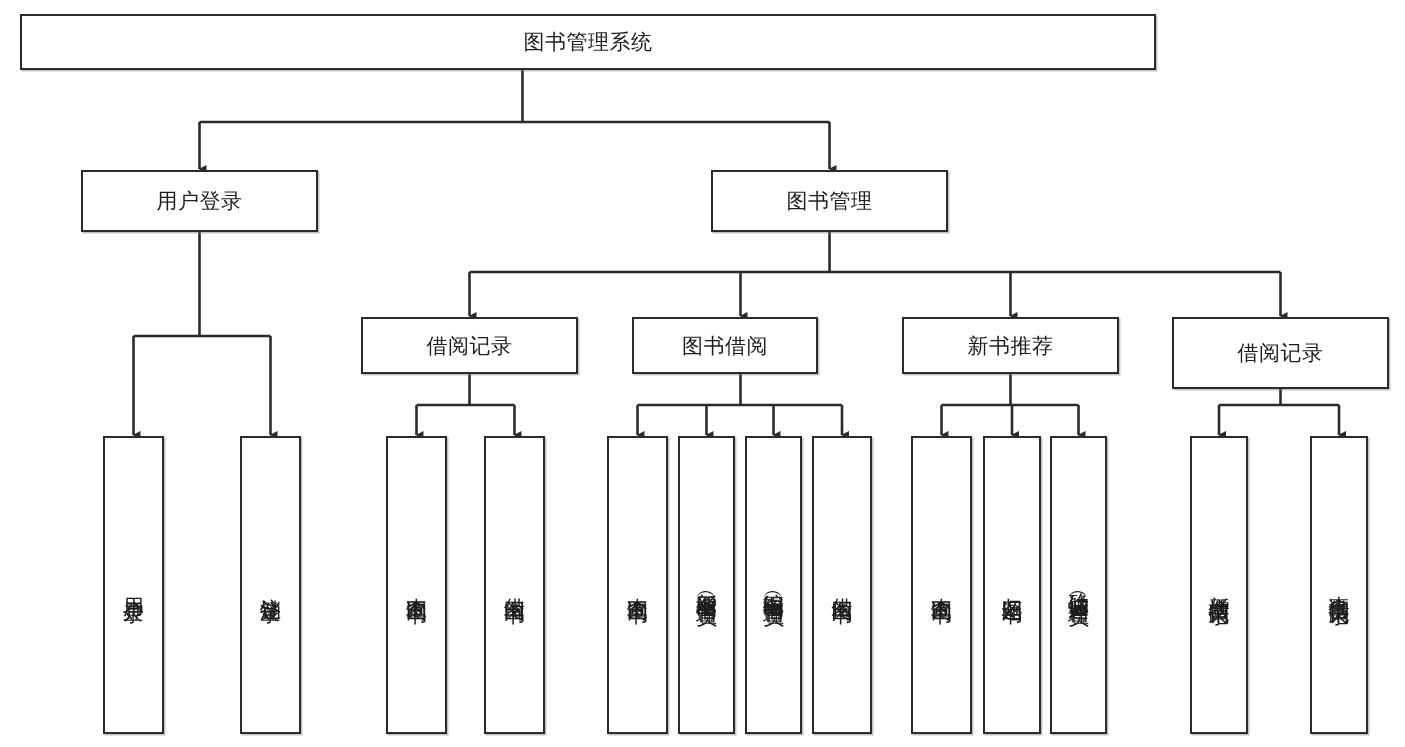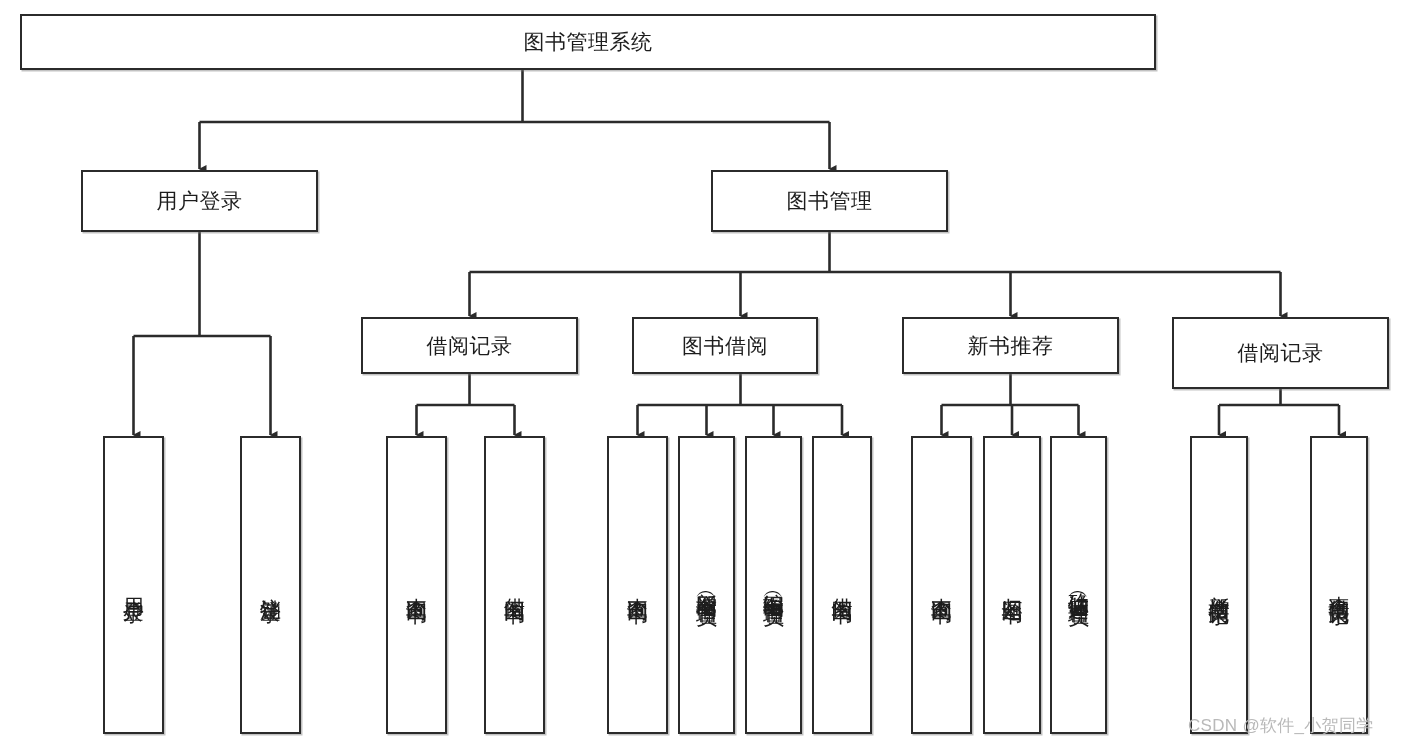--- a/index.html
+++ b/index.html
@@ -162,14 +162,13 @@
       <div class="node vertical" id="node-leaf-11" style="left: 1050px; top: 436px; width: 57px; height: 298px;">
         <span class="label">确认归还（管理员）</span>
       </div>
       <div class="node vertical" id="node-leaf-12" style="left: 1190px; top: 436px; width: 58px; height: 298px;">
         <span class="label">新增借阅记录</span>
       </div>
       <div class="node vertical" id="node-leaf-13" style="left: 1310px; top: 436px; width: 58px; height: 298px;">
         <span class="label">查询借阅记录</span>
       </div>
     </div>
-  <div id="watermark">CSDN @软件_小贺同学</div>
 </div>
 
 </body></html>

